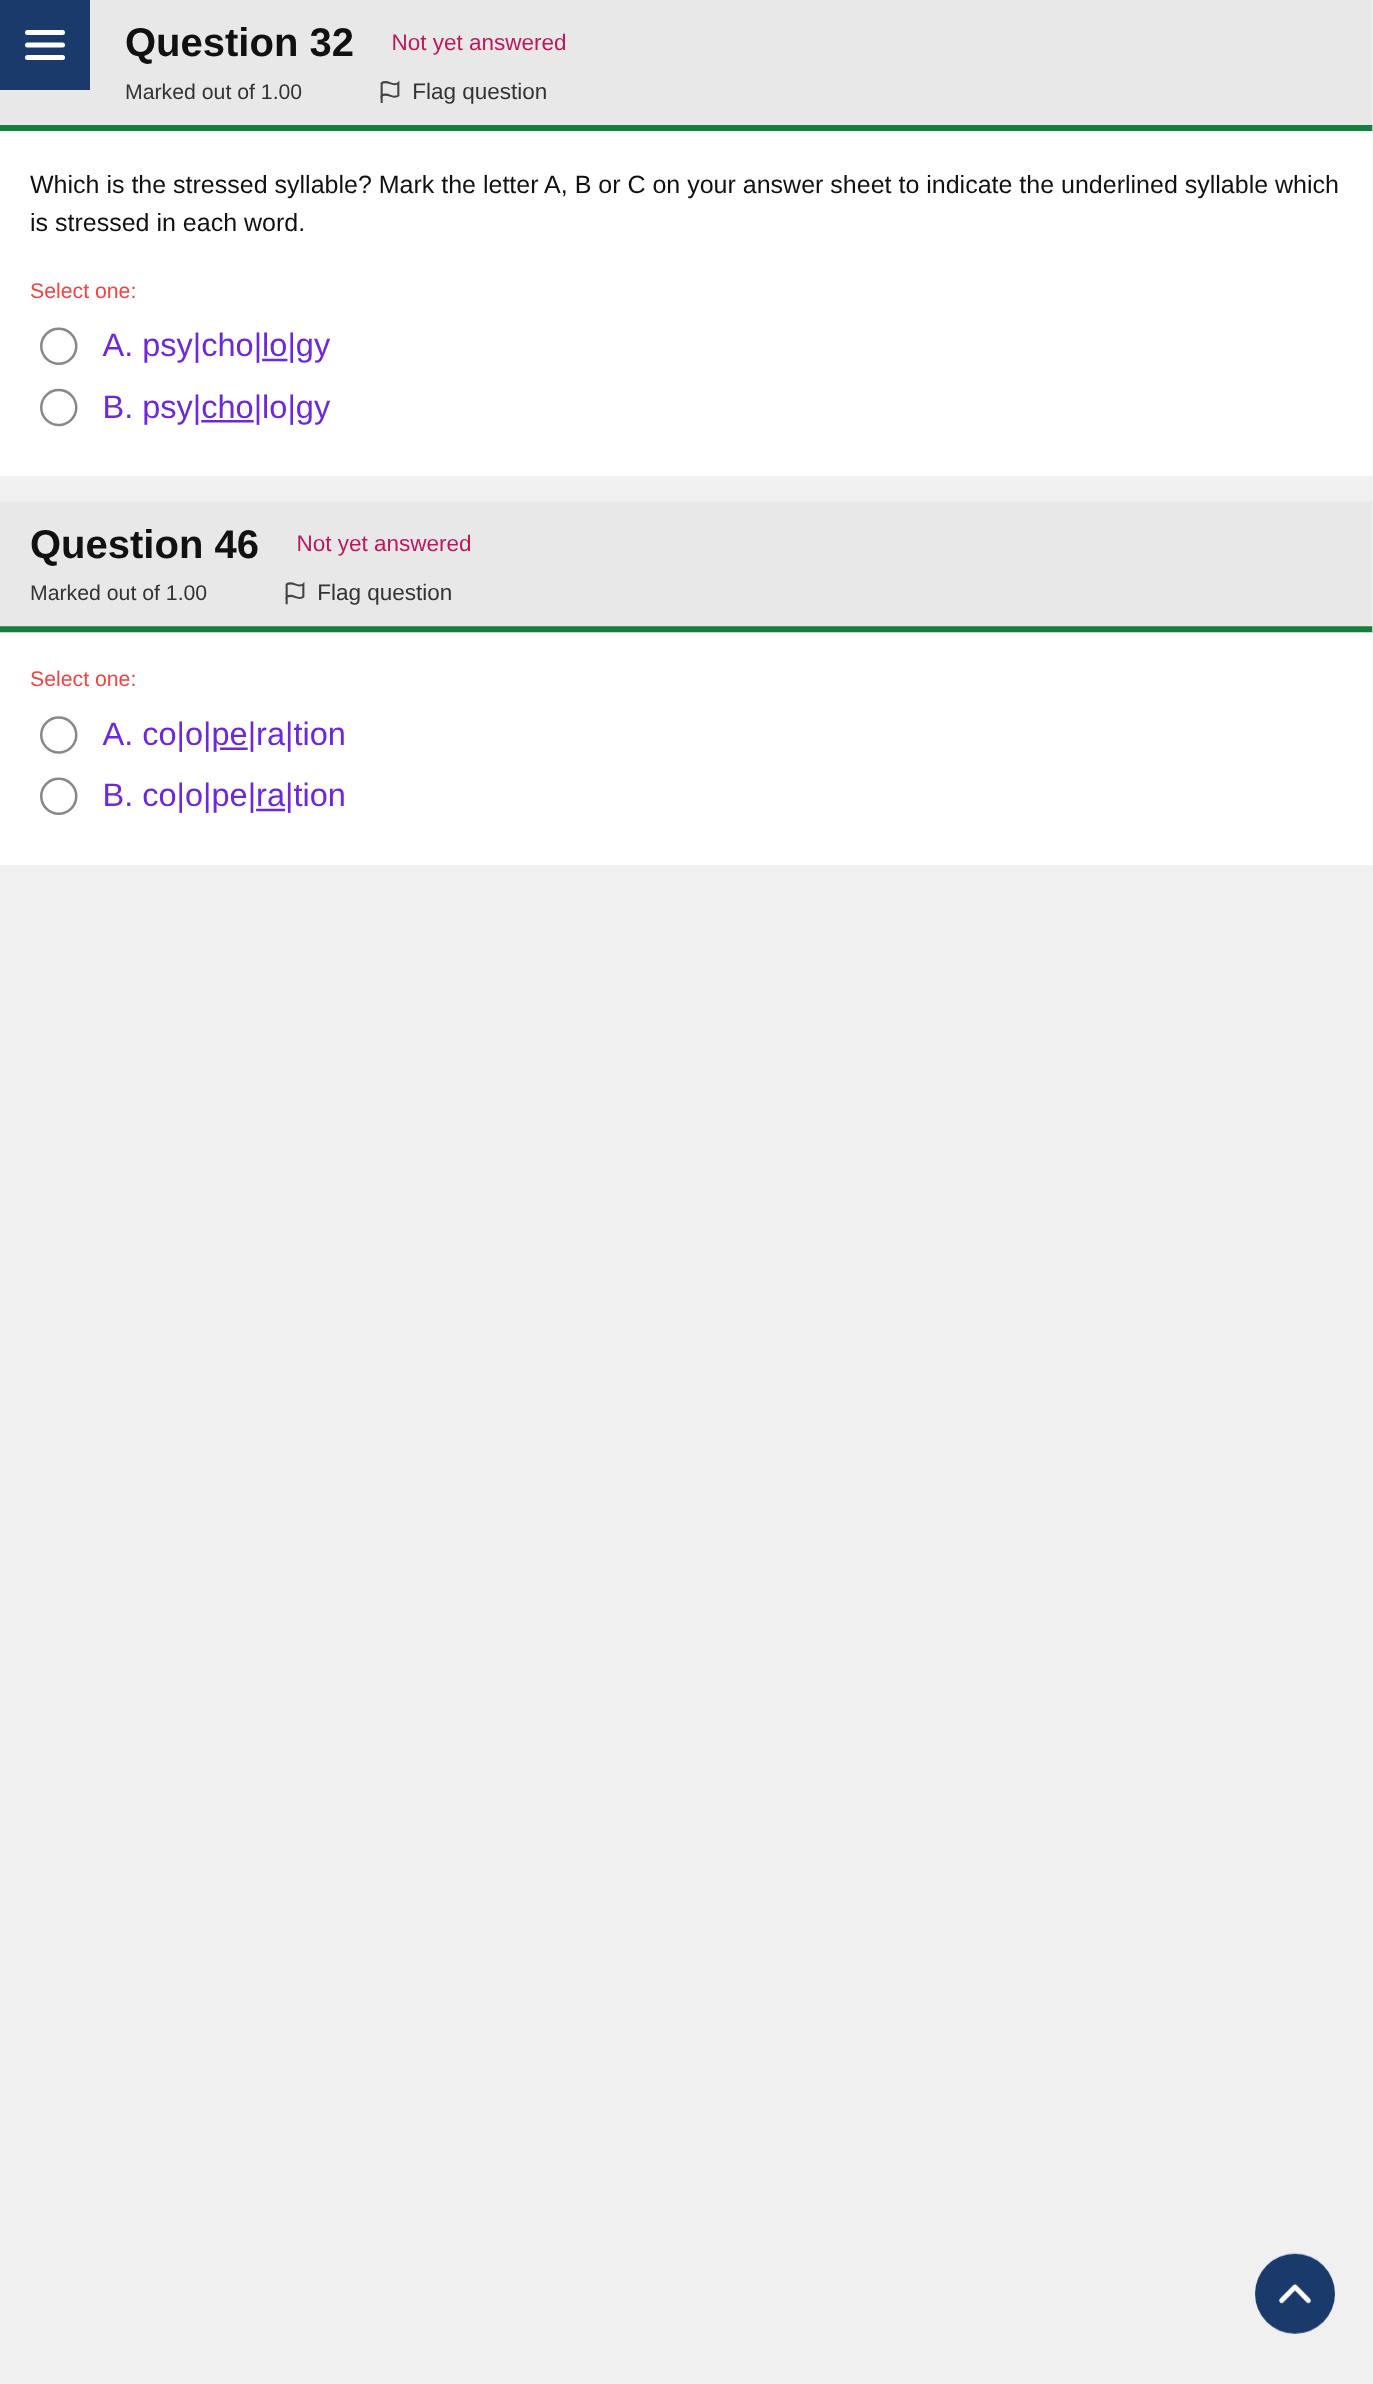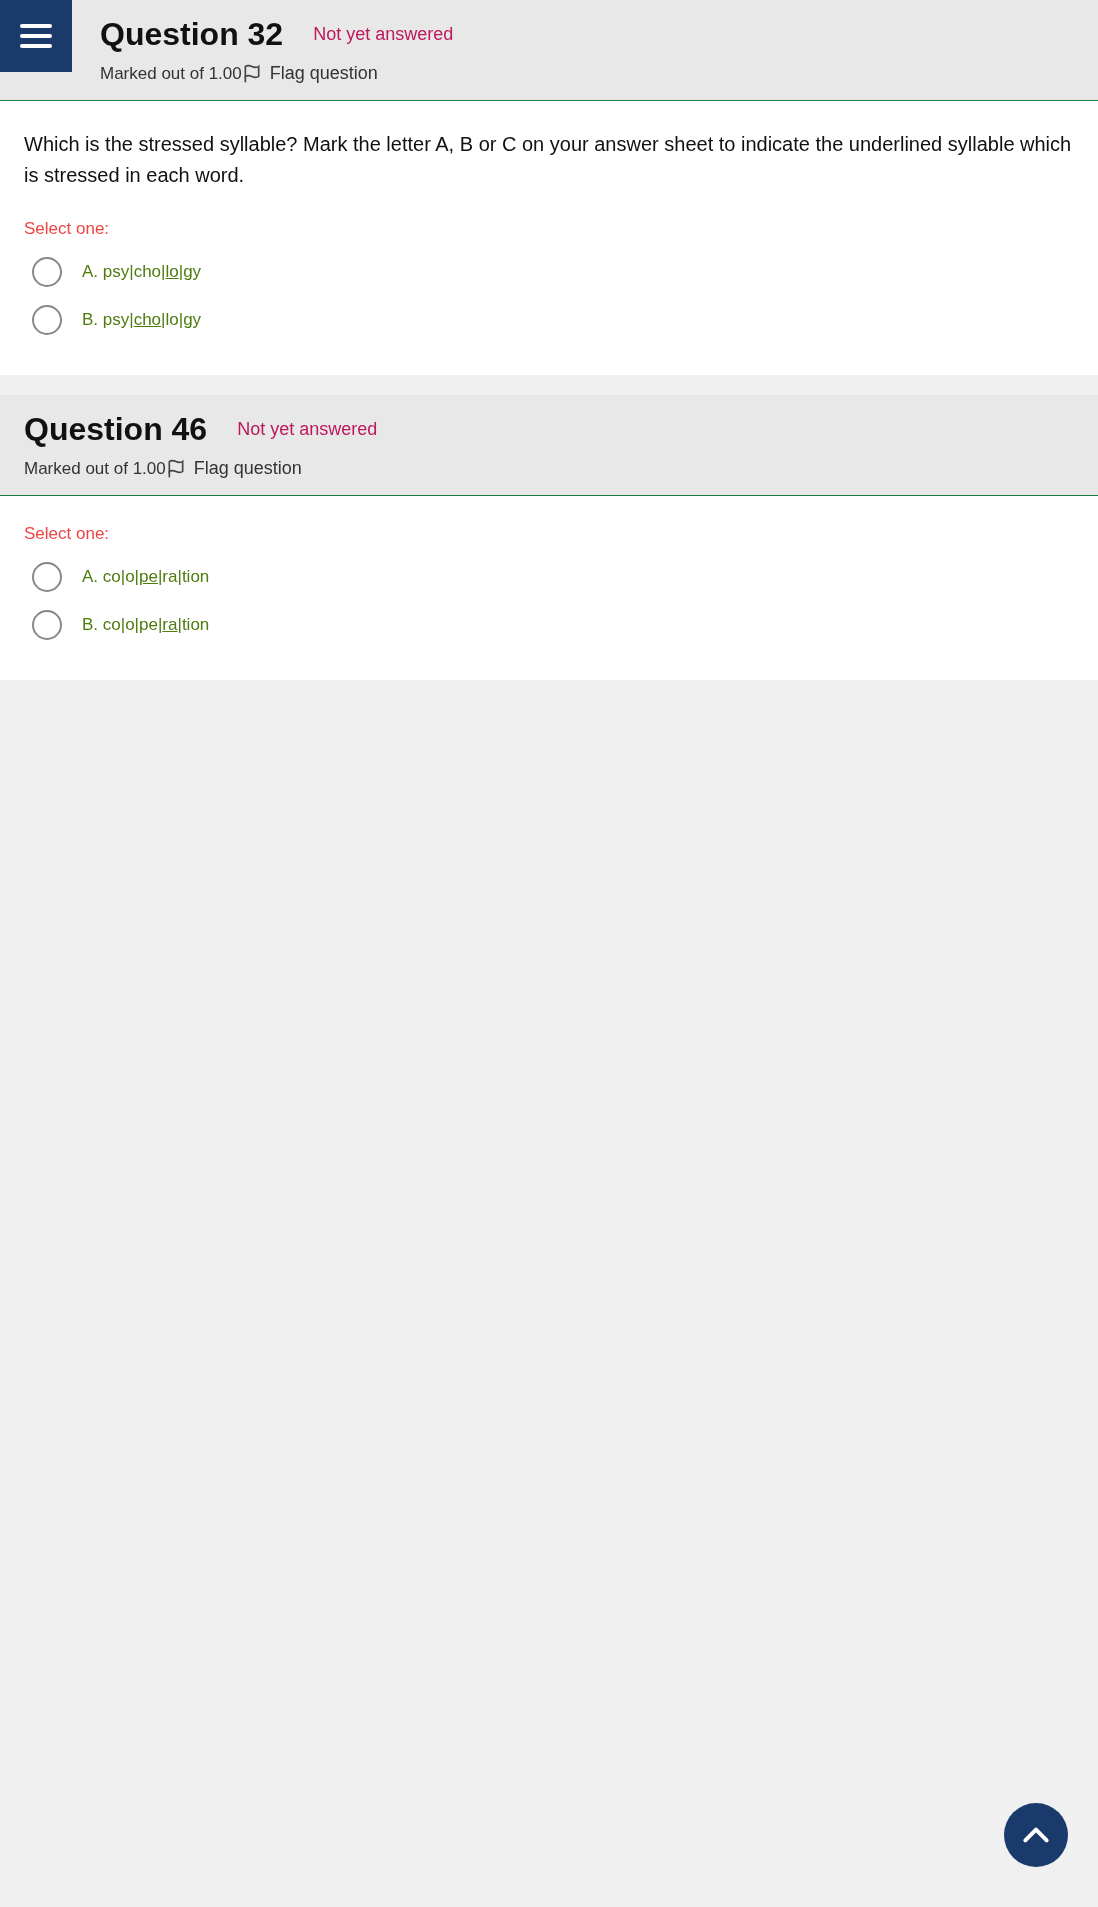--- a/index.html
+++ b/index.html
@@ -38,40 +38,41 @@
 
     .page-content {
       padding: 0;
       background: white;
     }
 
     
     .question-header {
       background: #e8e8e8;
       padding: 16px 20px 16px 24px;
-      border-bottom: 1px solid #15803d;
+      border-bottom: 5px solid #15803d;
     }
     .question-header-top {
       display: flex;
       align-items: center;
       gap: 30px;
       margin-bottom: 10px;
     }
     .question-title {
       font-size: 32px;
       font-weight: bold;
       color: #111;
     }
     .question-status {
       font-size: 18px;
       color: #be185d;
     }
     .question-header-bottom {
       display: flex;
       align-items: center;
+      gap: 60px;
     }
     .marked-out {
       font-size: 17px;
       color: #333;
     }
     .flag-question {
       display: flex;
       align-items: center;
       gap: 8px;
       font-size: 18px;
@@ -120,22 +121,22 @@
     }
     .radio-circle {
       width: 30px;
       height: 30px;
       border: 2px solid #888;
       border-radius: 50%;
       flex-shrink: 0;
       background: white;
     }
     .option-text {
-      font-size: 17px;
-      color: #4d7c0f;
+      font-size: 26px;
+      color: #6d28d9;
     }
     u {
       text-decoration: underline;
     }
 
     
     .question-separator {
       height: 20px;
       background: #f0f0f0;
     }

